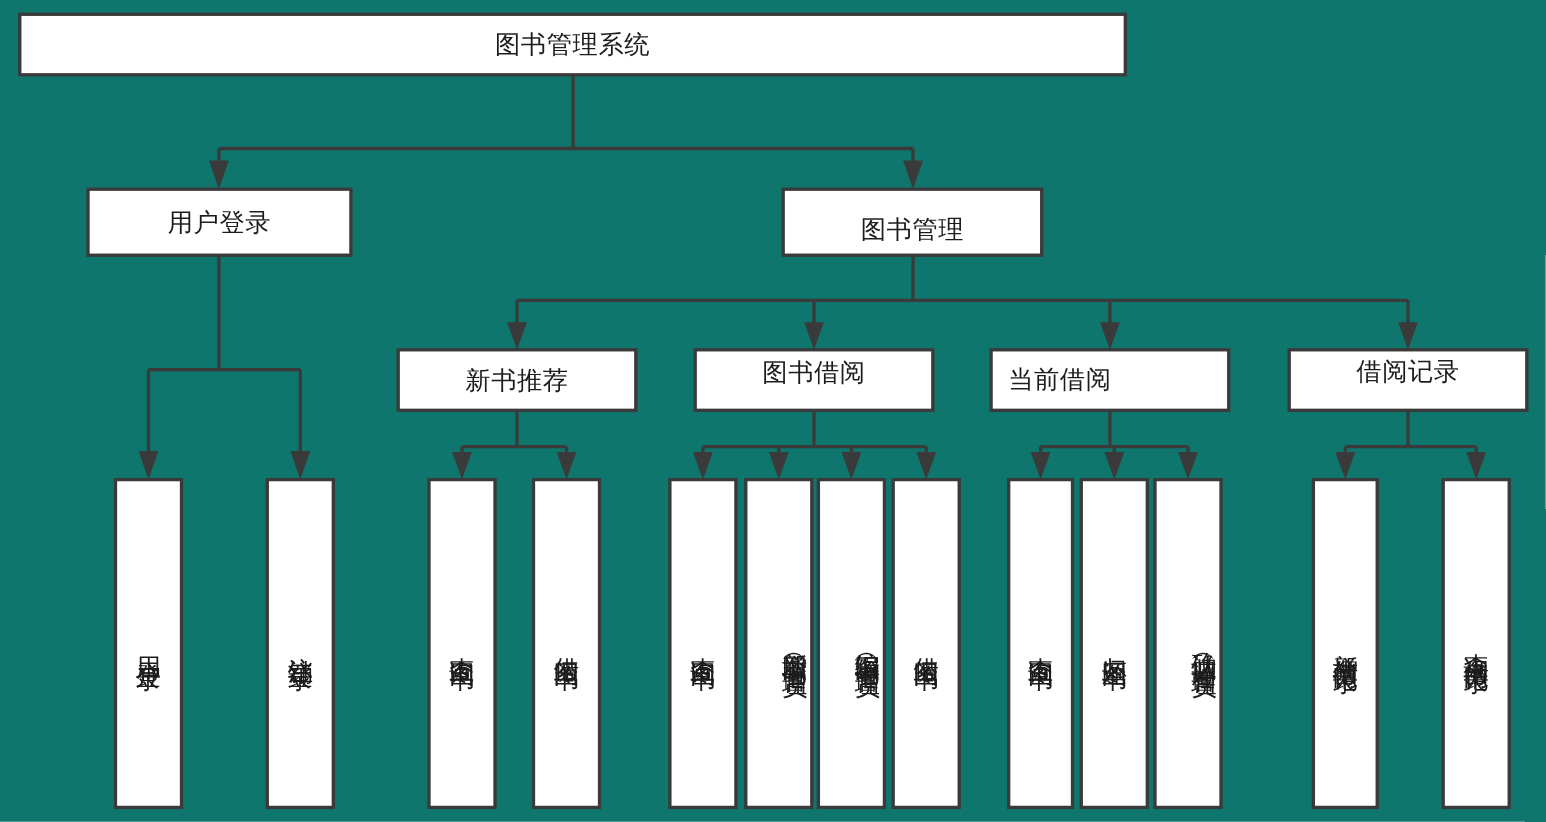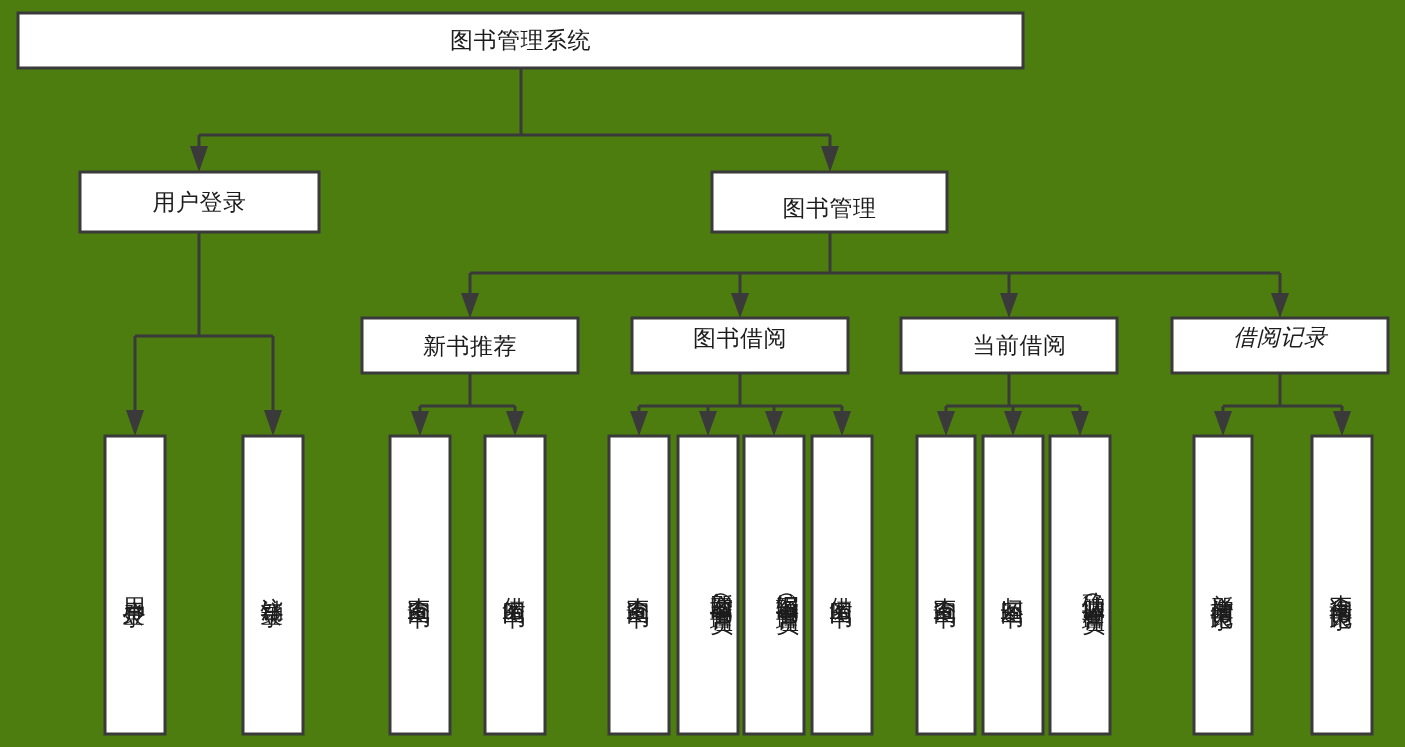--- a/index.html
+++ b/index.html
@@ -11,21 +11,21 @@
   body {
     width: 1405px;
     height: 747px;
     font-family: "DejaVu Sans", "Liberation Sans", sans-serif;
     overflow: hidden;
   }
   #diagram-root {
     position: relative;
     width: 1405px;
     height: 747px;
-    background: #4d7c0f;
+    background: #0f766e;
   }
   svg.flow {
     position: absolute;
     left: 0;
     top: 0;
     width: 1405px;
     height: 747px;
   }
   .node-box {
     fill: #ffffff;
@@ -189,22 +189,22 @@
     </g>
   </svg>
 
   <div class="node-label-h" style="left:18px; top:13px; width:1005px; height:55px;">图书管理系统</div>
 
   <div class="node-label-h" style="left:80px; top:172px; width:239px; height:60px;">用户登录</div>
   <div class="node-label-h" style="left:712px; top:172px; width:235px; height:72px;">图书管理</div>
 
   <div class="node-label-h" style="left:362px; top:318px; width:216px; height:57px;">新书推荐</div>
   <div class="node-label-h" style="left:632px; top:311px; width:216px; height:55px;">图书借阅</div>
-  <div class="node-label-h" style="left:922px; top:318px; width:195px; height:55px;">当前借阅</div>
-  <div class="node-label-h" style="left:1172px; top:318px; width:216px; height:39px;font-style:italic;">借阅记录</div>
+  <div class="node-label-h" style="left:866px; top:318px; width:195px; height:55px;">当前借阅</div>
+  <div class="node-label-h" style="left:1172px; top:318px; width:216px; height:39px;">借阅记录</div>
 
   <div class="node-label-v centered" style="left:105px; top:436px; width:60px; height:298px;">用户登录</div>
   <div class="node-label-v centered" style="left:243px; top:436px; width:60px; height:298px;">注销登录</div>
 
   <div class="node-label-v centered" style="left:390px; top:436px; width:60px; height:298px;">查询图书</div>
   <div class="node-label-v centered" style="left:485px; top:436px; width:60px; height:298px;">借阅图书</div>
 
   <div class="node-label-v centered" style="left:609px; top:436px; width:60px; height:298px;">查询图书</div>
   <div class="node-label-v" style="left:678px; top:440px; width:60px; height:294px;">新增图书（管理员）</div>
   <div class="node-label-v" style="left:744px; top:440px; width:60px; height:294px;">编辑图书（管理员）</div>

